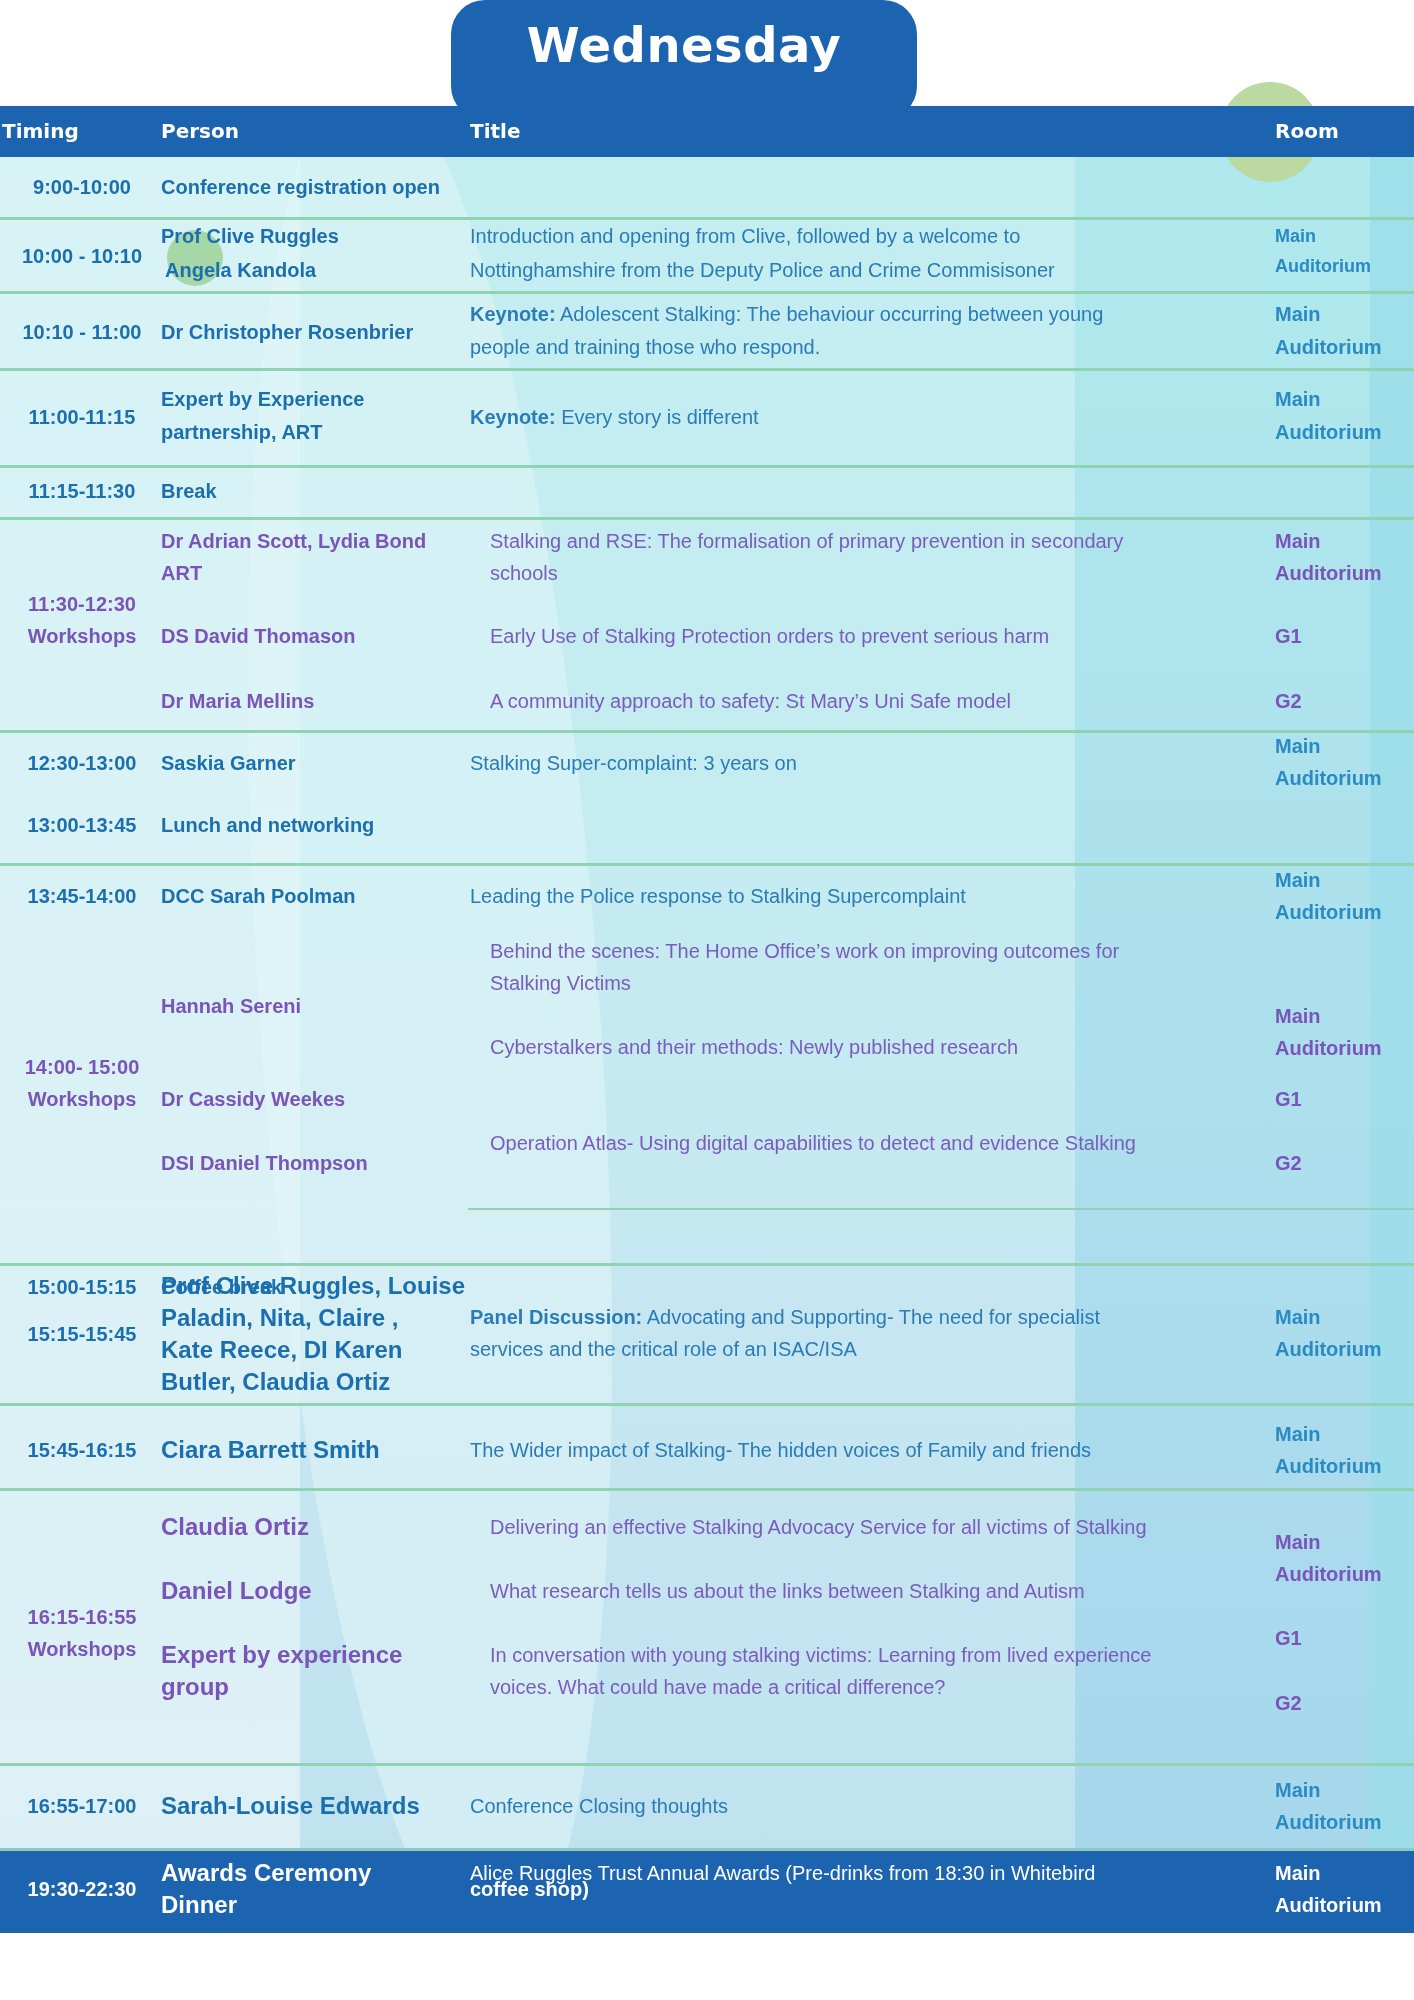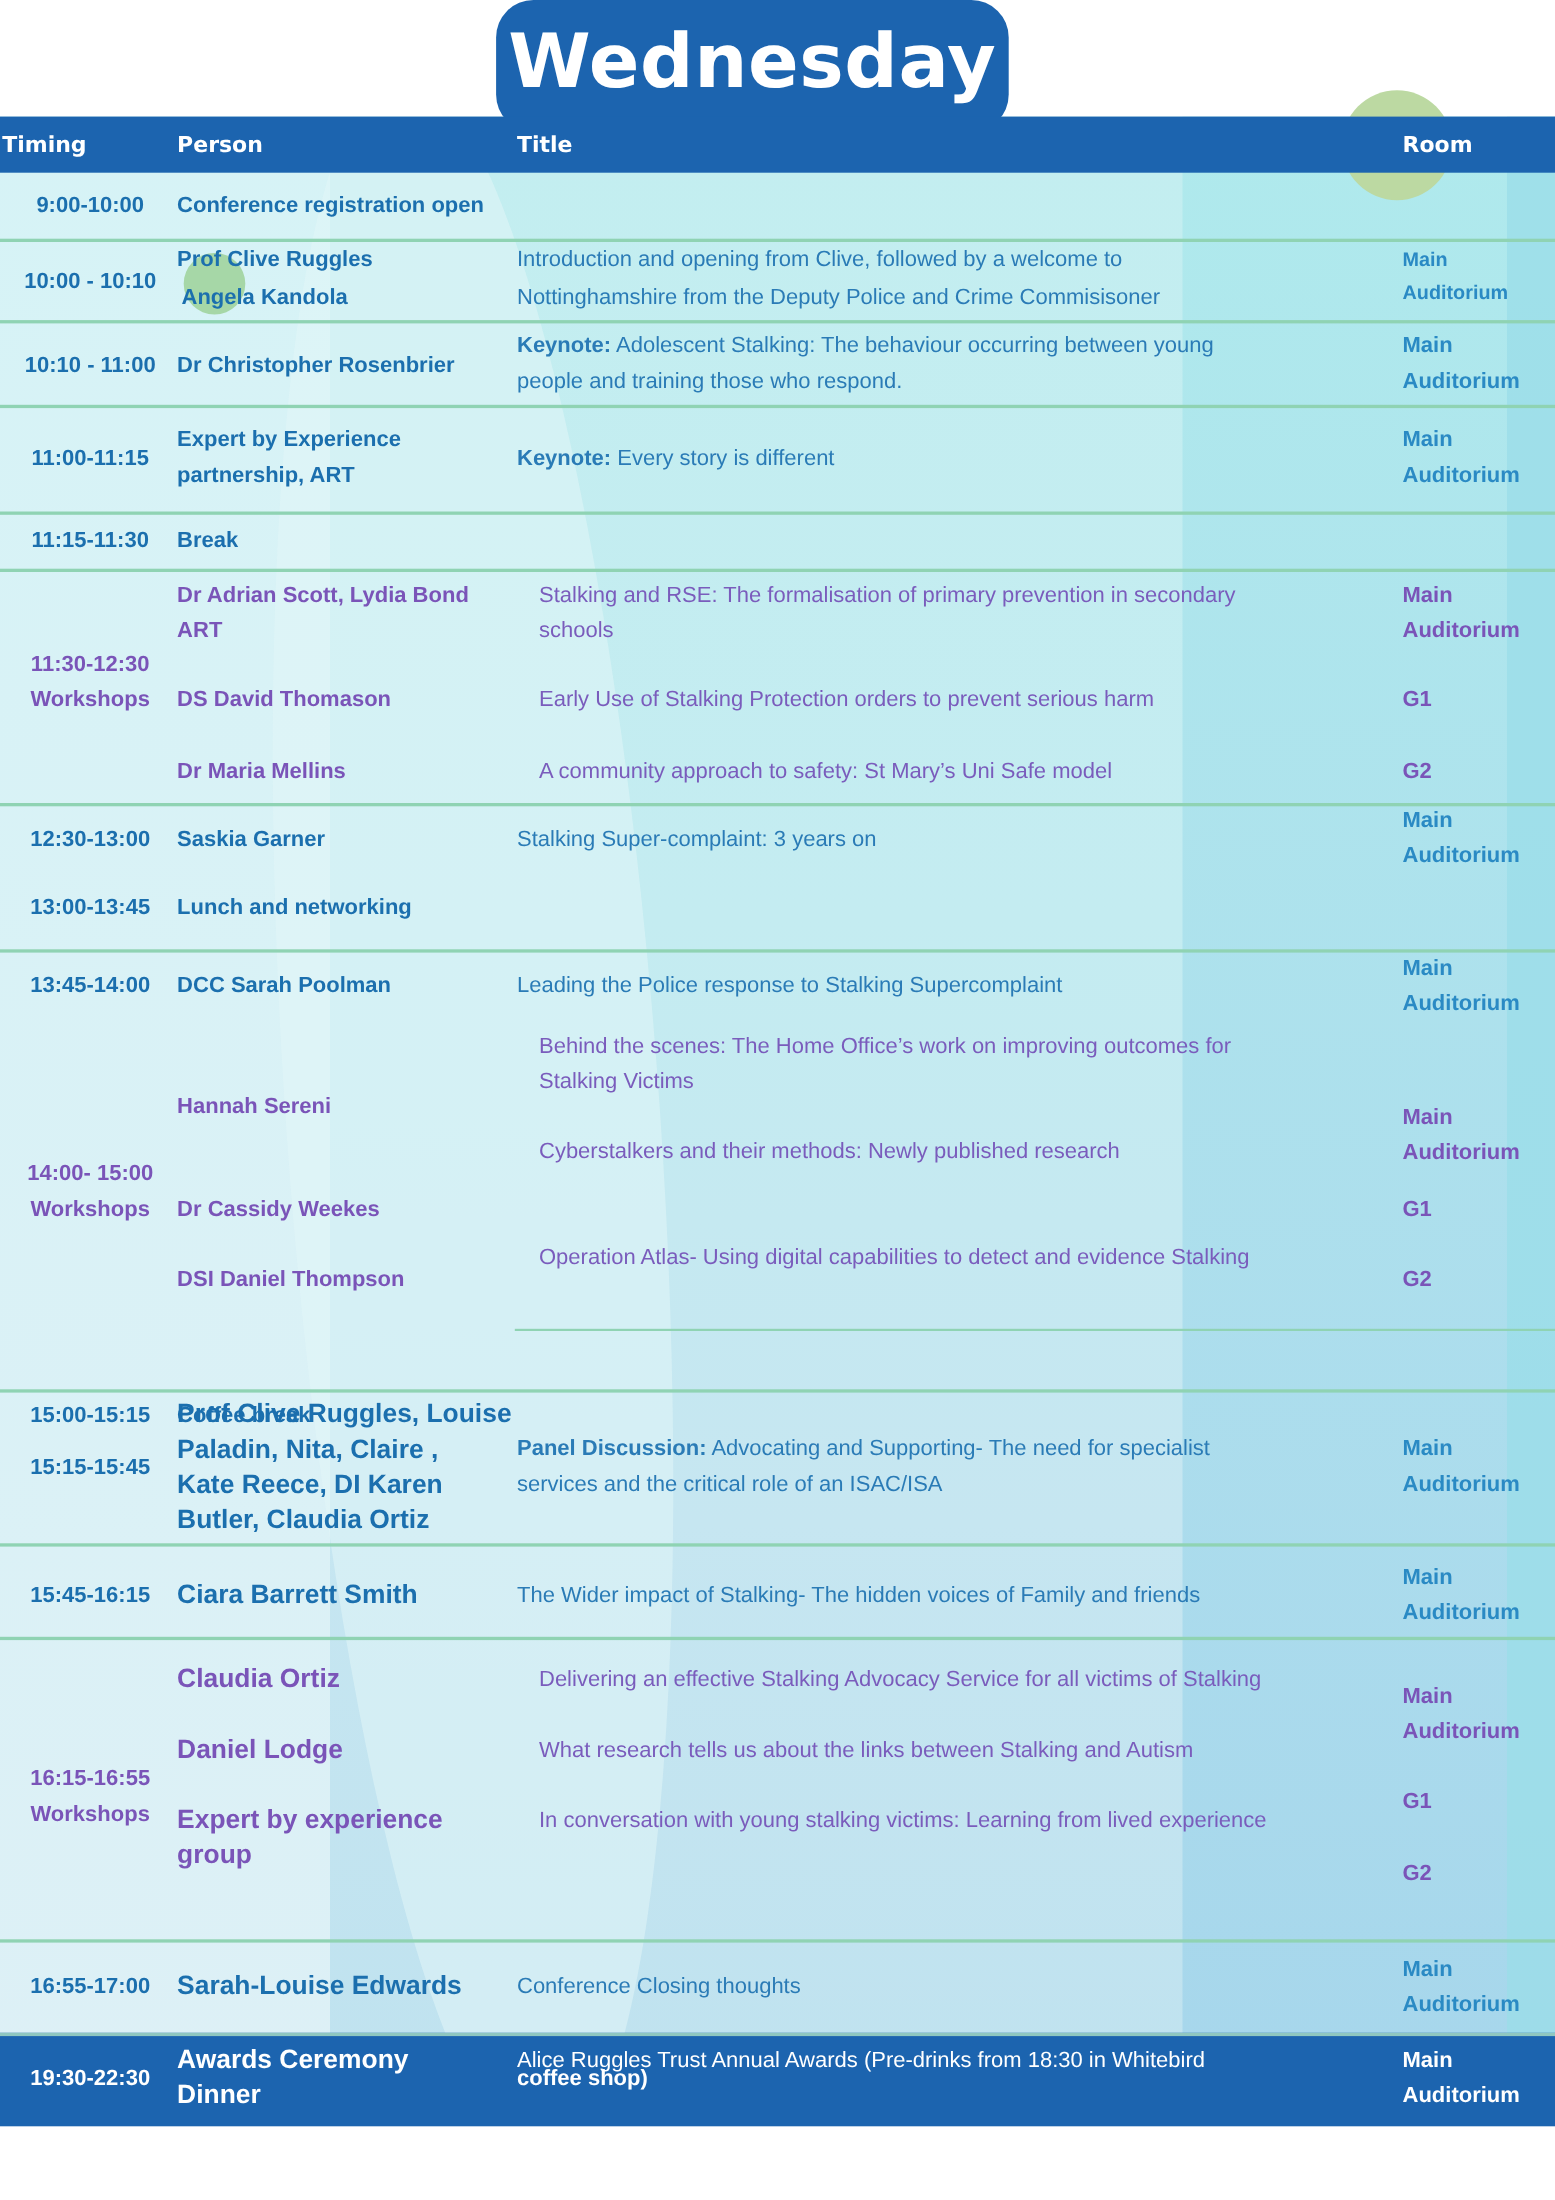--- a/index.html
+++ b/index.html
@@ -10,21 +10,21 @@
     background:linear-gradient(180deg,#d6f3f6 0%,#ddf0f6 100%);}
   .bg .wave1{position:absolute;left:260px;top:-40px;width:340px;height:1900px;border-radius:50%;
     background:rgba(225,245,248,0.55);transform:rotate(-4deg);}
   .bg .rpanel{position:absolute;left:1075px;top:0;width:339px;height:100%;
     background:linear-gradient(180deg,#ace9ec 0%,#a8dcec 60%,#a2d4eb 100%);opacity:0.85;}
   .bg .rpanel2{position:absolute;left:1370px;top:0;width:44px;height:100%;background:#9bdde8;opacity:0.8;}
   .green-dot{position:absolute;left:1220px;top:82px;width:100px;height:100px;border-radius:50%;background:#bcd9a2;}
   .green-dot2{position:absolute;left:167px;top:230px;width:56px;height:56px;border-radius:50%;background:rgba(150,205,140,0.75);z-index:3;}
   .title-pill{position:absolute;left:451px;top:0;width:466px;height:120px;background:#1c64af;border-radius:34px;z-index:4;
     display:flex;align-items:flex-start;justify-content:center;}
-  .title-pill span{color:#fff;font-family:"DejaVu Sans",sans-serif;font-weight:bold;font-size:68px;margin-top:17px;letter-spacing:0.5px;}
+  .title-pill span{color:#fff;font-family:"DejaVu Sans",sans-serif;font-weight:bold;font-size:48px;margin-top:17px;letter-spacing:0.5px;}
   .header{position:absolute;left:0;top:106px;width:1414px;height:51px;background:#1c64af;z-index:5;color:#fff;font-family:"DejaVu Sans",sans-serif;font-weight:bold;font-size:20px;}
   .header div{position:absolute;top:13px;}
   .table{position:absolute;left:0;top:157px;width:1414px;z-index:6;}
   .row{position:absolute;left:0;width:1414px;}
   .row.line{border-top:3px solid #8fd3b3;}
   .cell{position:absolute;line-height:32px;font-size:20px;}
   .t{left:12px;width:140px;font-weight:bold;color:#1b6fae;text-align:center;}
   .p{left:161px;width:300px;font-weight:bold;color:#1b6fae;}
   .ti{left:470px;width:800px;color:#2a7bb6;}
   .r{left:1275px;width:139px;font-weight:bold;color:#2a8ac4;}
@@ -194,20 +194,21 @@
     <div class="cell r purple" style="top:35px">Main</div>
     <div class="cell r purple" style="top:67px">Auditorium</div>
 
     <div class="cell p purple big" style="top:84px">Daniel Lodge</div>
     <div class="cell ti purplet" style="top:84px">What research tells us about the links between Stalking and Autism</div>
     <div class="cell r purple" style="top:131px">G1</div>
 
     <div class="cell p purple big" style="top:148px">Expert by experience</div>
     <div class="cell p purple big" style="top:180px">group</div>
     <div class="cell ti purplet" style="top:148px">In conversation with young stalking victims: Learning from lived experience</div>
+    <div class="cell ti purplet" style="top:180px">voices. What could have made a critical difference?</div>
     <div class="cell r purple" style="top:196px">G2</div>
   </div>
 
   <div class="row line" style="top:1606px;height:82px">
     <div class="cell t" style="top:24px">16:55-17:00</div>
     <div class="cell p big" style="top:24px;width:320px">Sarah-Louise Edwards</div>
     <div class="cell ti" style="top:24px">Conference Closing thoughts</div>
     <div class="cell r" style="top:8px">Main</div>
     <div class="cell r" style="top:40px">Auditorium</div>
   </div>

